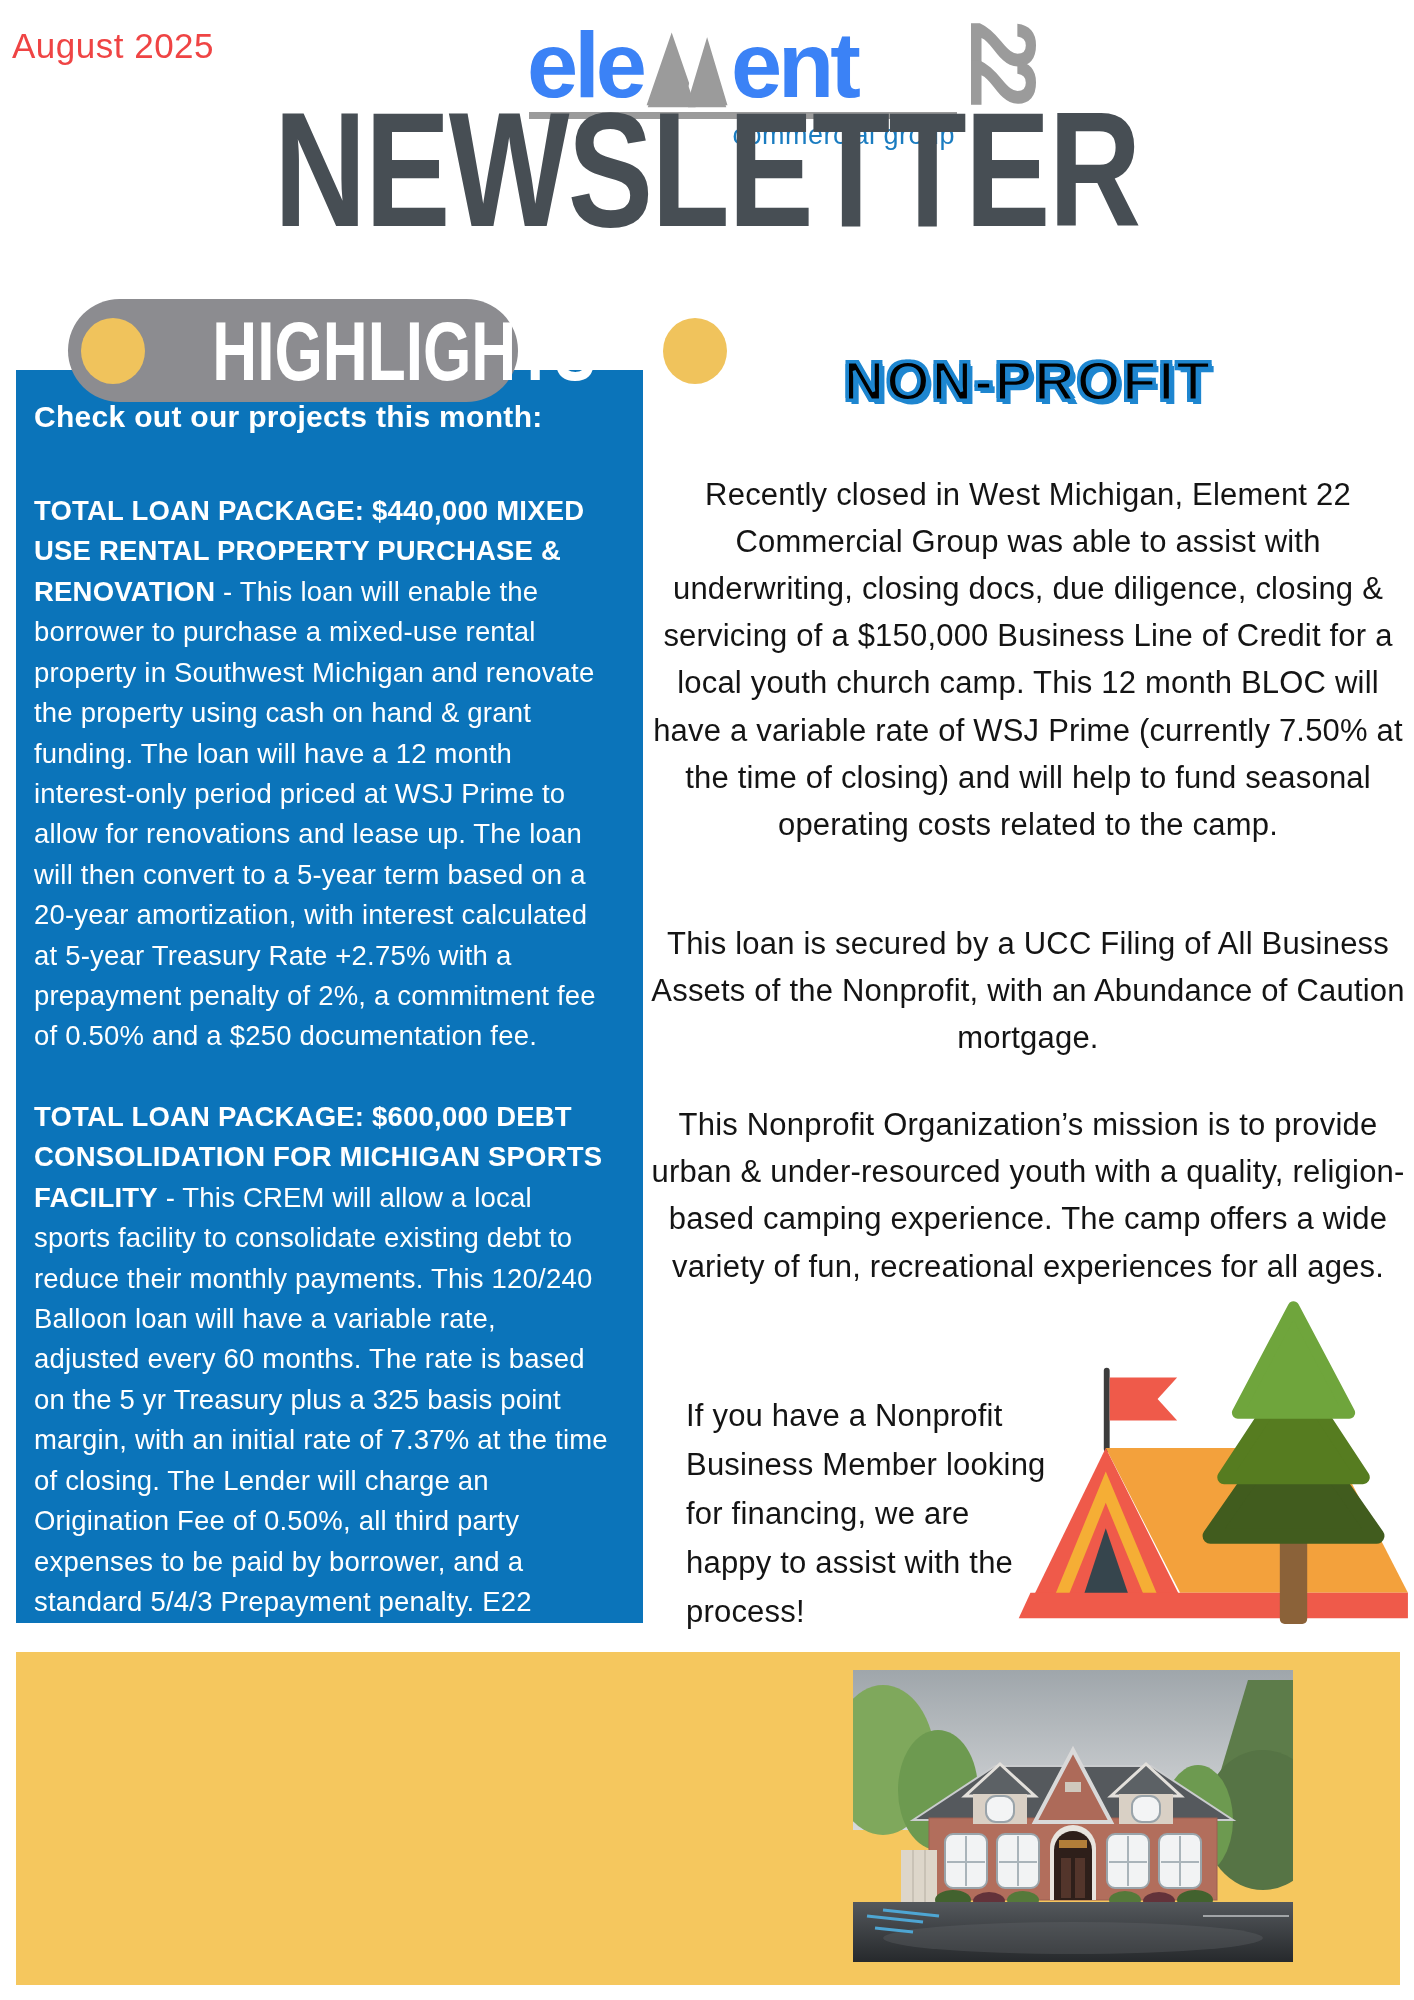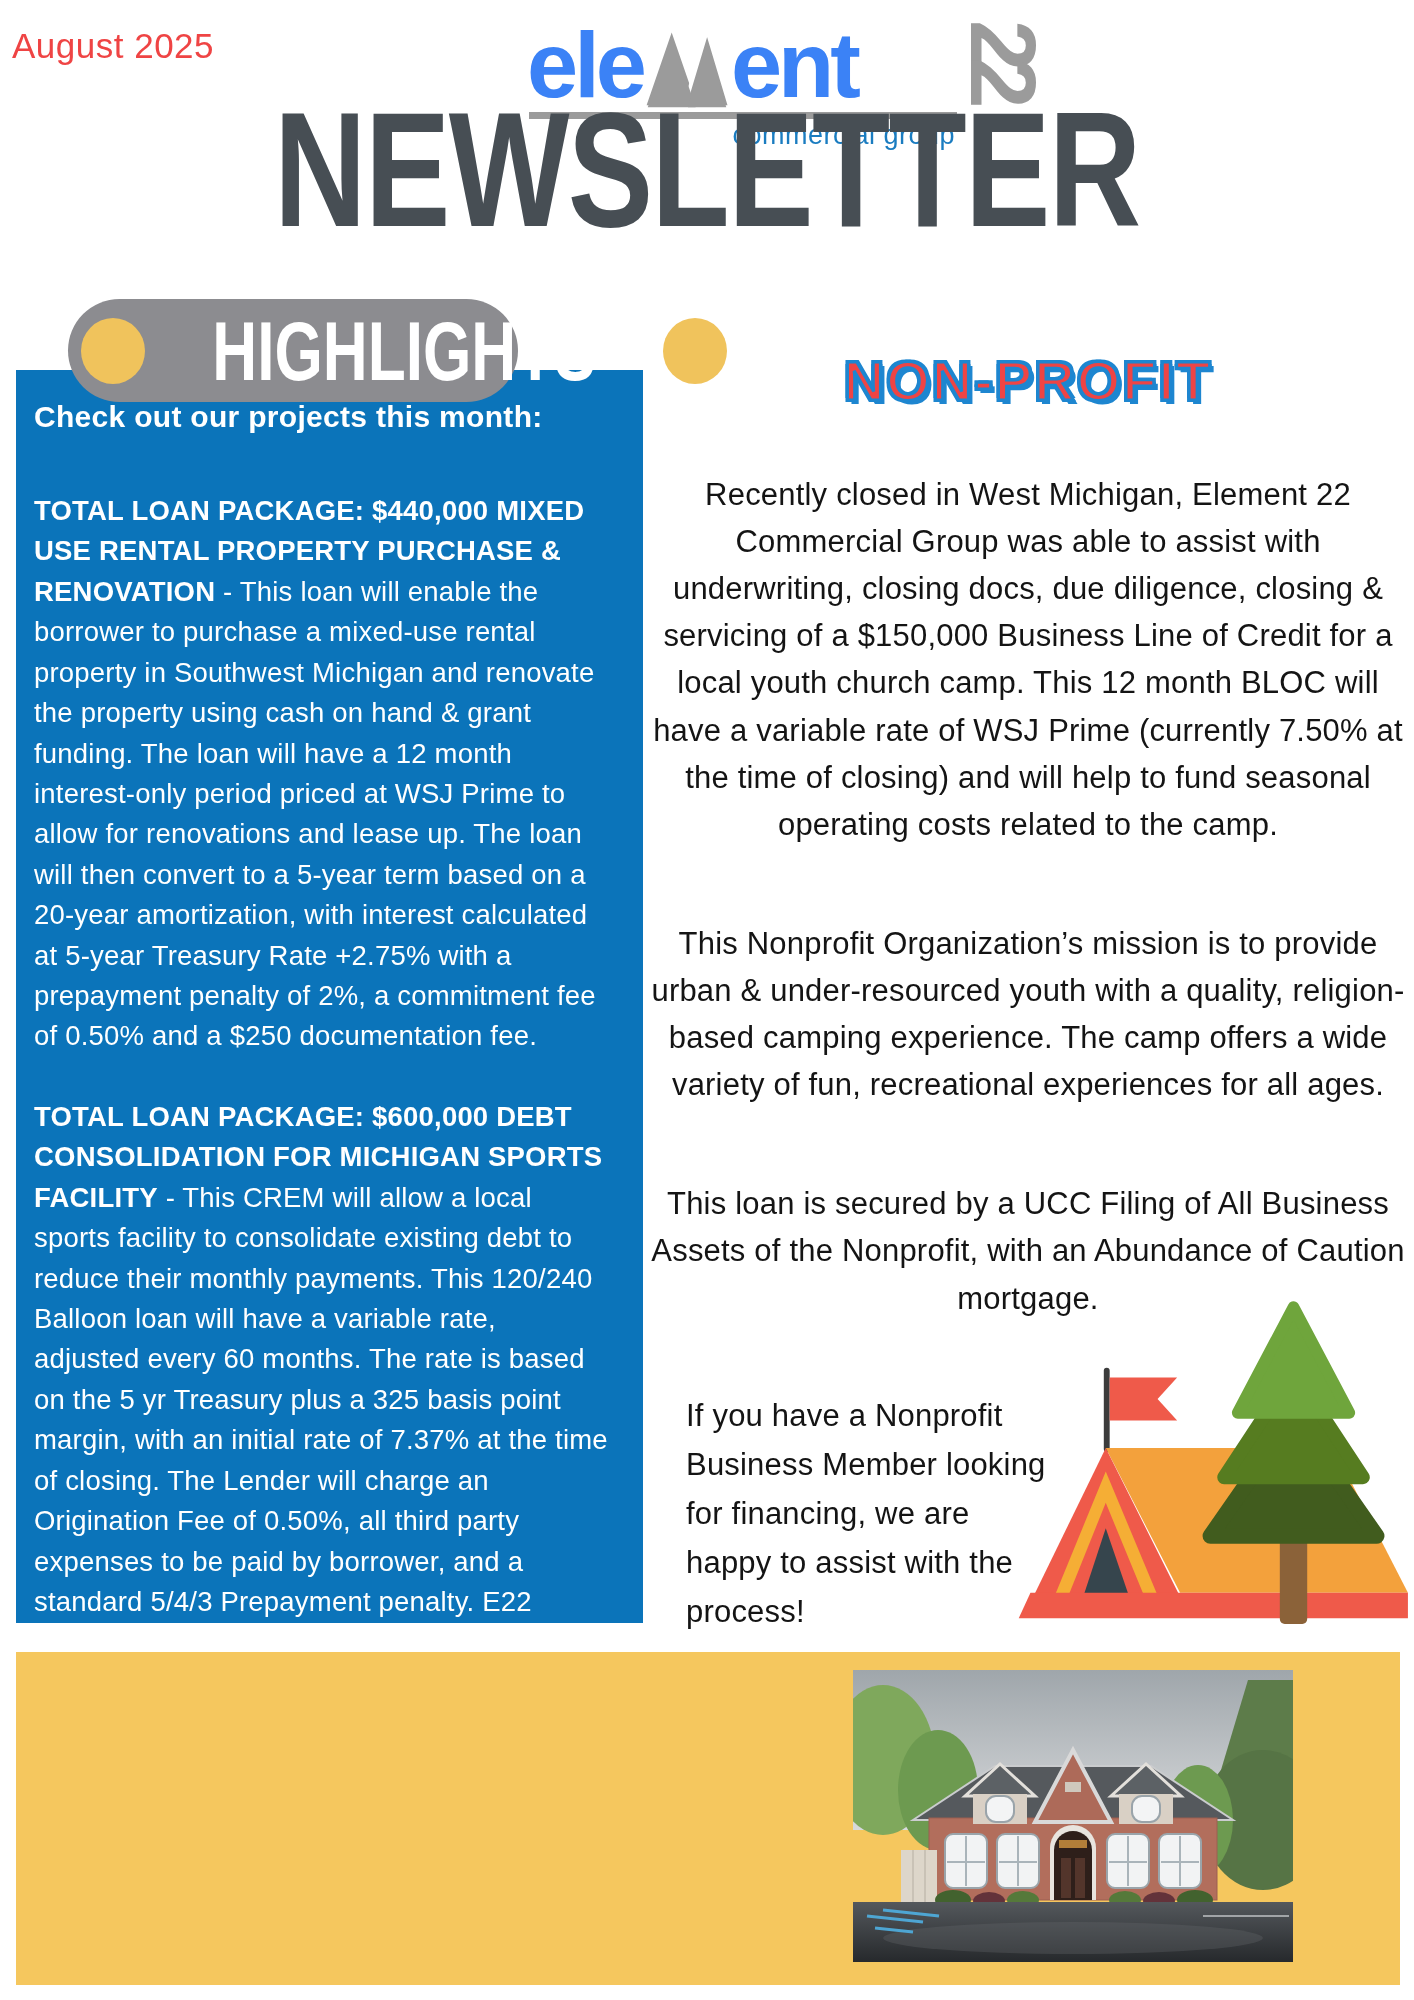--- a/index.html
+++ b/index.html
@@ -43,21 +43,21 @@
   .blue-panel{
     position:absolute;left:16px;top:370px;width:627px;height:1253px;background:#0b74ba;z-index:1;
     box-sizing:border-box;padding:30px 18px 0 18px;color:#ffffff;
   }
   .blue-heading{font-size:30px;font-weight:700;letter-spacing:.3px;margin:0 0 57px 0;}
   .blue-item{font-size:27.5px;line-height:1.47;margin:0 16px 40px 0;letter-spacing:.2px;}
   .blue-item strong{font-weight:700;}
   
   .right-col{position:absolute;left:650px;top:348px;width:756px;z-index:1;color:#141414;}
   .np-title{
-    text-align:center;font-size:56px;font-weight:800;letter-spacing:2px;color:#ef4444;margin:0 0 58px 0;
+    text-align:center;font-size:56px;font-weight:800;letter-spacing:2px;color:#000000;margin:0 0 58px 0;
     -webkit-text-stroke:3px #1e86d0;
     text-shadow:4px 4px 0 #1e86d0,-2px -2px 0 #1e86d0,2px -2px 0 #1e86d0,-2px 2px 0 #1e86d0,2px 2px 0 #1e86d0;
   }
   .np-p{font-size:31px;line-height:1.52;text-align:center;margin:0 0 72px 0;letter-spacing:.2px;}
   .np-row{display:flex;align-items:flex-start;}
   .np-p-last{font-size:31px;line-height:1.58;text-align:left;margin:30px 0 0 36px;width:368px;letter-spacing:.2px;}
   .camp-art{position:absolute;left:1003px;top:1270px;width:405px;height:354px;z-index:2;}
   
   .banner{
     position:absolute;left:16px;top:1652px;width:1384px;height:333px;background:#f5c75e;z-index:2;
@@ -103,22 +103,22 @@
 
   <div class="blue-panel">
     <p class="blue-heading">Check out our projects this month:</p>
     <p class="blue-item"><strong>TOTAL LOAN PACKAGE: $440,000 MIXED USE RENTAL PROPERTY PURCHASE &amp; RENOVATION</strong><span> - This loan will enable the borrower to purchase a mixed-use rental property in Southwest Michigan and renovate the property using cash on hand &amp; grant funding. The loan will have a 12 month interest-only period priced at WSJ Prime to allow for renovations and lease up. The loan will then convert to a 5-year term based on a 20-year amortization, with interest calculated at 5-year Treasury Rate +2.75% with a prepayment penalty of 2%, a commitment fee of 0.50% and a $250 documentation fee.</span></p>
     <p class="blue-item"><strong>TOTAL LOAN PACKAGE: $600,000 DEBT CONSOLIDATION FOR MICHIGAN SPORTS FACILITY</strong><span> - This CREM will allow a local sports facility to consolidate existing debt to reduce their monthly payments. This 120/240 Balloon loan will have a variable rate, adjusted every 60 months. The rate is based on the 5 yr Treasury plus a 325 basis point margin, with an initial rate of 7.37% at the time of closing. The Lender will charge an Origination Fee of 0.50%, all third party expenses to be paid by borrower, and a standard 5/4/3 Prepayment penalty. E22 assisted with the entire loan process, from underwriting through it's servicing lifetime.</span></p>
   </div>
 
   <div class="right-col">
     <h2 class="np-title">NON-PROFIT</h2>
     <p class="np-p">Recently closed in West Michigan, Element 22 Commercial Group was able to assist with underwriting, closing docs, due diligence, closing &amp; servicing of a $150,000 Business Line of Credit for a local youth church camp. This 12 month BLOC will have a variable rate of WSJ Prime (currently 7.50% at the time of closing) and will help to fund seasonal operating costs related to the camp.</p>
+    <p class="np-p" style="margin-bottom:40px;">This loan is secured by a UCC Filing of All Business Assets of the Nonprofit, with an Abundance of Caution mortgage.</p>
     <p class="np-p">This Nonprofit Organization’s mission is to provide urban &amp; under-resourced youth with a quality, religion-based camping experience. The camp offers a wide variety of fun, recreational experiences for all ages.</p>
-    <p class="np-p" style="margin-bottom:40px;">This loan is secured by a UCC Filing of All Business Assets of the Nonprofit, with an Abundance of Caution mortgage.</p>
     <div class="np-row">
       <p class="np-p-last">If you have a Nonprofit Business Member looking for financing, we are happy to assist with the process!</p>
     </div>
   </div>
 
   <svg class="camp-art" viewBox="0 0 414 362" aria-hidden="true">
 
     <rect x="103" y="100" width="6" height="86" rx="3" fill="#3c3c3c"></rect>
     <polygon points="109,110 178,110 158,132 178,154 109,154" fill="#ef5a4a"></polygon>
 

